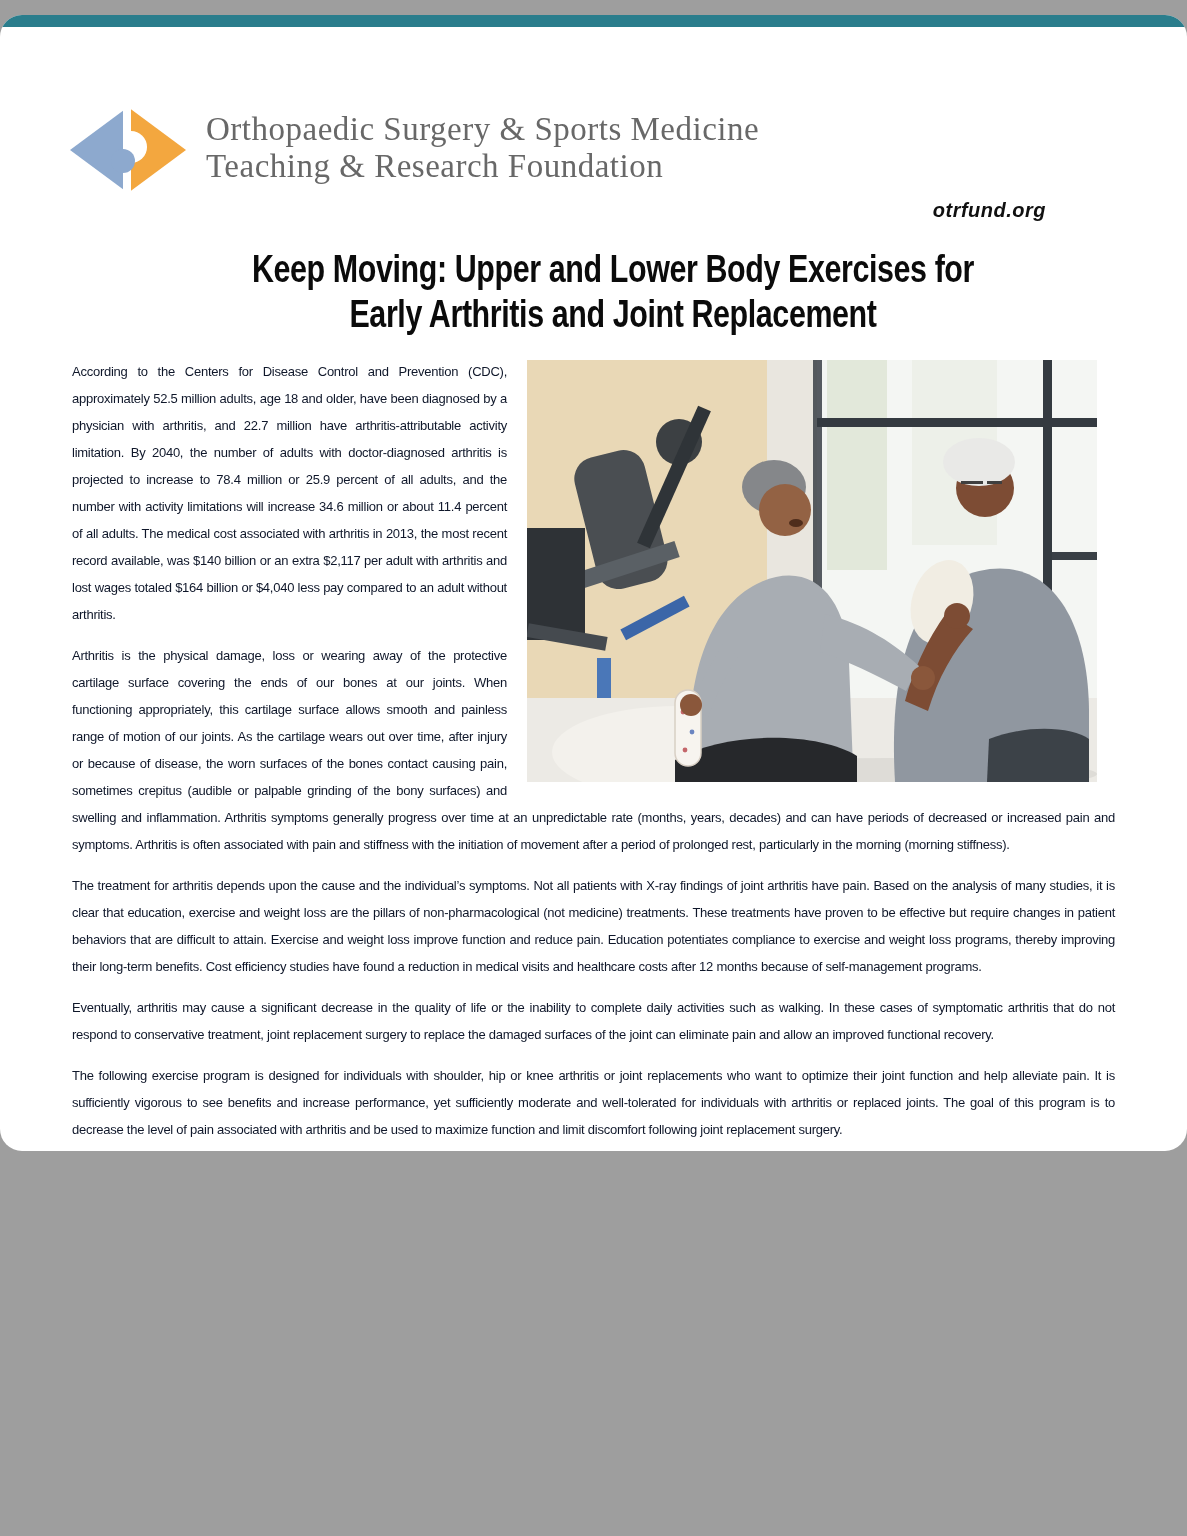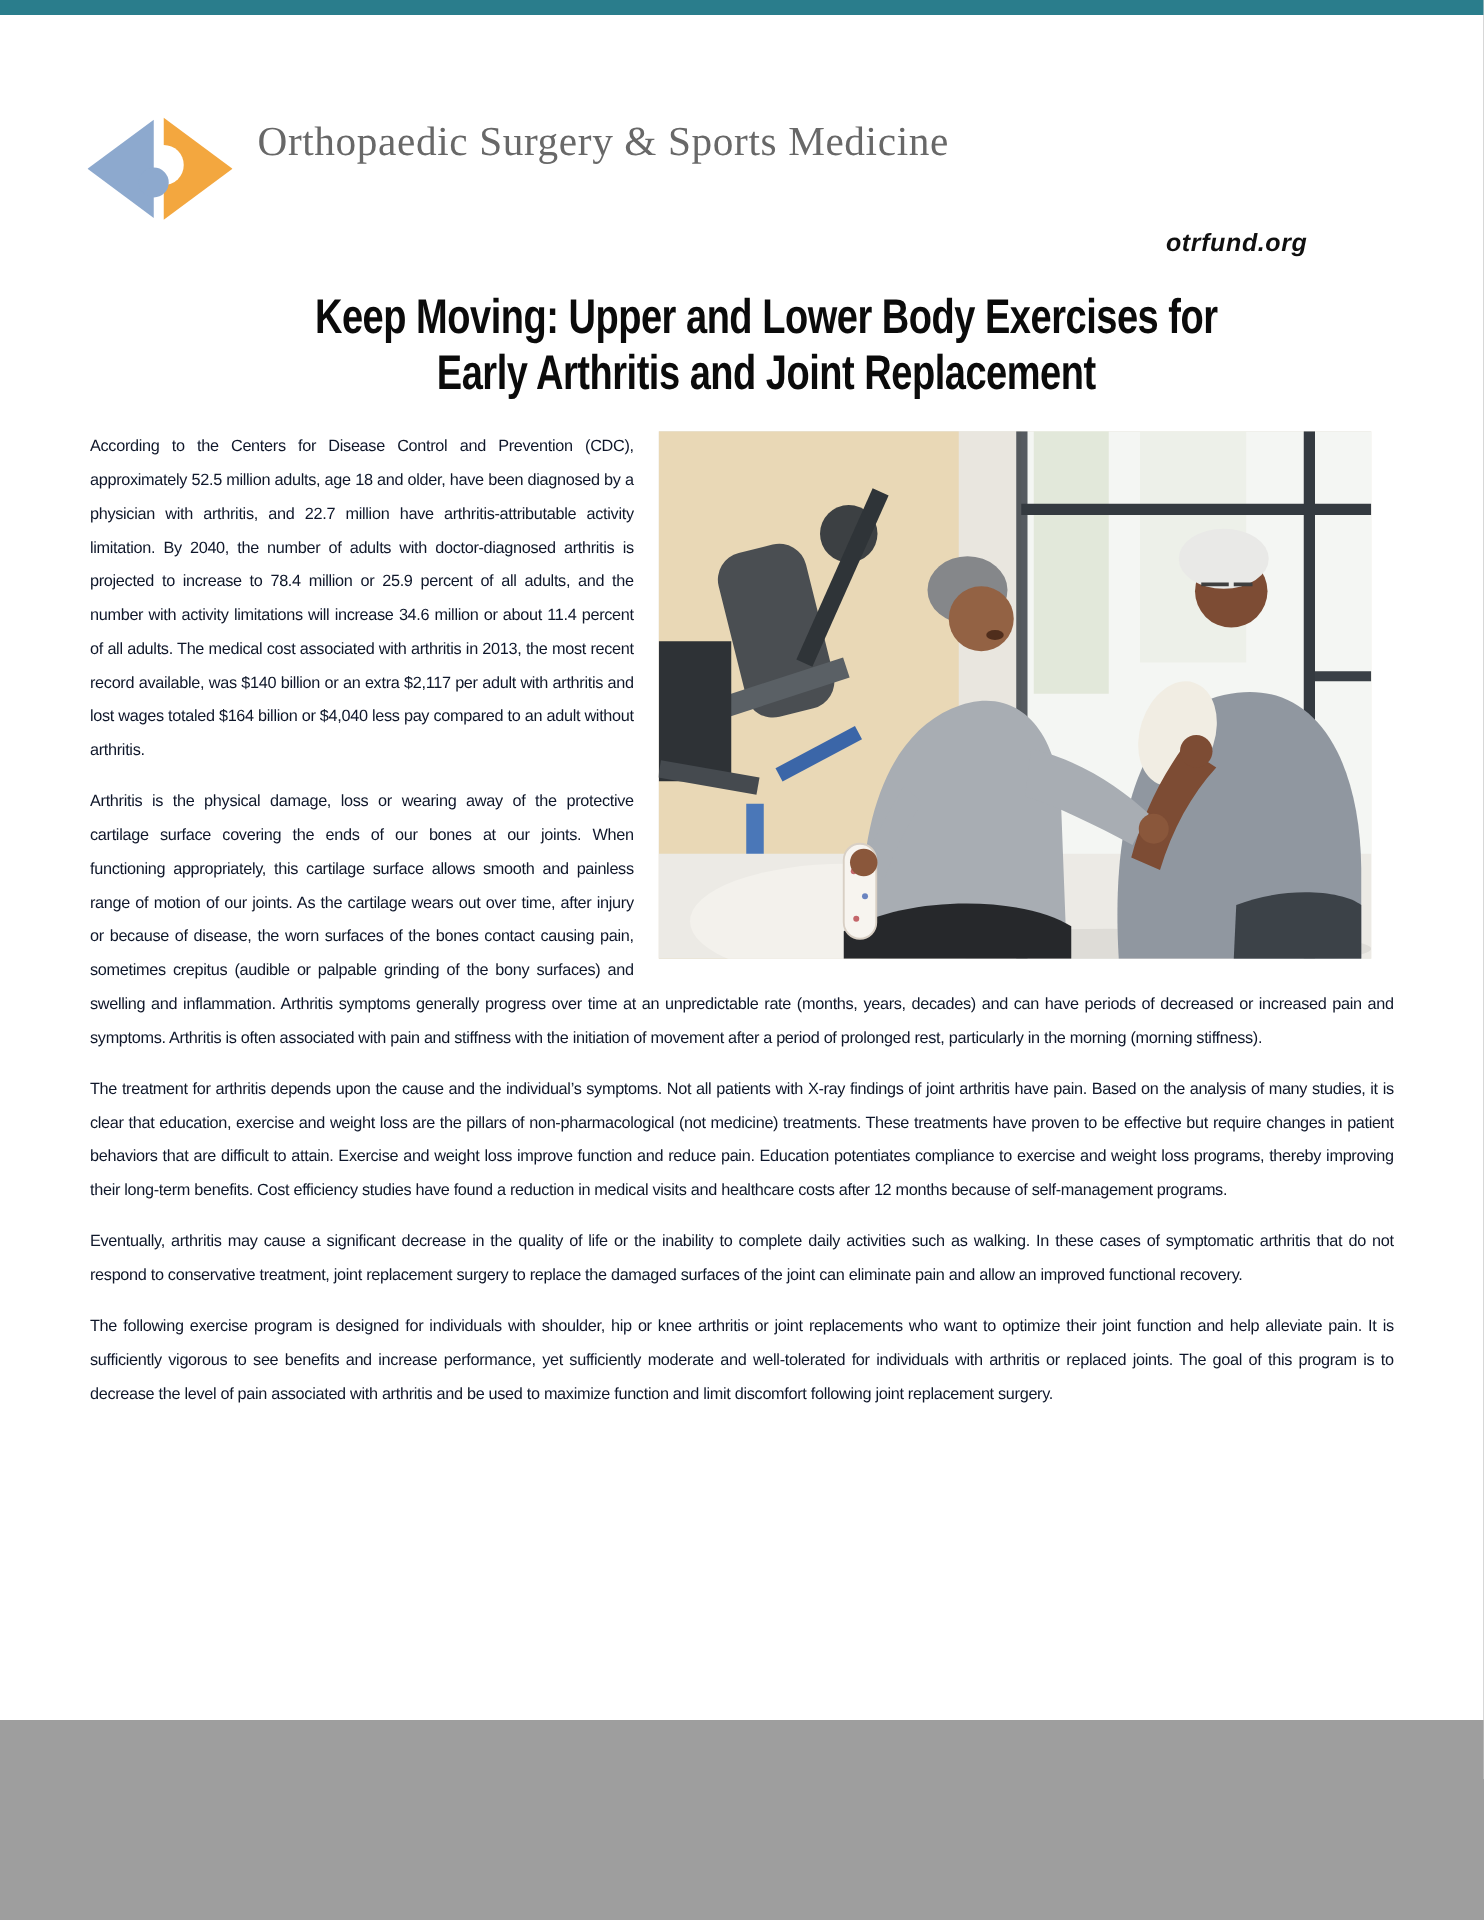--- a/index.html
+++ b/index.html
@@ -1,19 +1,19 @@
 <!DOCTYPE html>
 <html><head>
 <meta charset="utf-8">
 <style>
   html,body { margin:0; padding:0; background:#9e9e9e; }
   .page {
-    position:relative; width:1187px; height:1376px; margin:0 auto;
+    position:relative; width:1187px; height:1136px; margin:15px auto;
     background:#ffffff; overflow:hidden;
-    font-family:"Liberation Sans", sans-serif; color:#1c1c1c;
+    font-family:"Liberation Sans", sans-serif; color:#1c1c1c;border-radius:22px;
   }
   .topbar { position:absolute; top:0; left:0; width:100%; height:12px; }
 
   
   .header { display:flex; align-items:flex-start; margin:80px 0 0 70px; padding-top:12px; box-sizing:border-box; }
   .logo { width:116px; height:86px; flex:0 0 auto; }
   .orgname {
     margin:4px 0 0 20px;
     font-family:"Liberation Serif", serif;
     font-size:33px; line-height:37px; color:#686868; letter-spacing:.5px;
@@ -57,20 +57,21 @@
 
   <div class="header">
     <svg class="logo" viewBox="0 0 116 86" aria-hidden="true">
       <polygon points="61,2.2 116,43 61,83.8" fill="#F3A73F"></polygon>
       <circle cx="61" cy="40" r="16" fill="#ffffff"></circle>
       <polygon points="53,3.7 53,82.3 0,43" fill="#8DA9CE"></polygon>
       <circle cx="53" cy="54" r="12" fill="#8DA9CE"></circle>
     </svg>
     <div class="orgname">
       <div>Orthopaedic Surgery &amp; Sports Medicine</div>
+      <div>Teaching &amp; Research Foundation</div>
     </div>
   </div>
 
   <div class="website-row">
     <a class="website" href="#">otrfund.org</a>
   </div>
 
   <div class="title">
     <div class="title-line">Keep Moving: Upper and Lower Body Exercises for</div>
     <div class="title-line">Early Arthritis and Joint Replacement</div>

